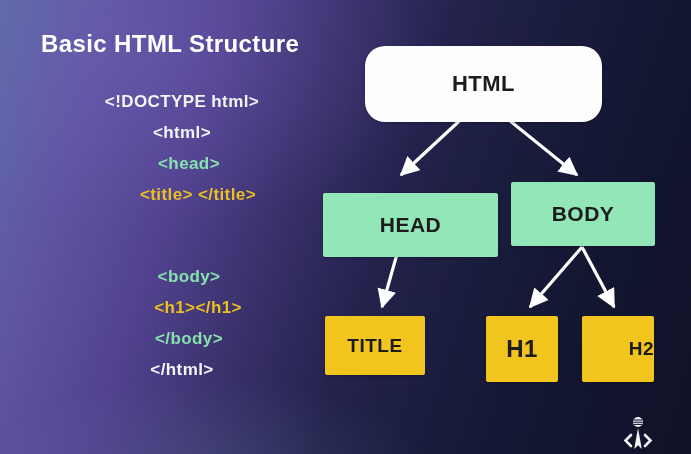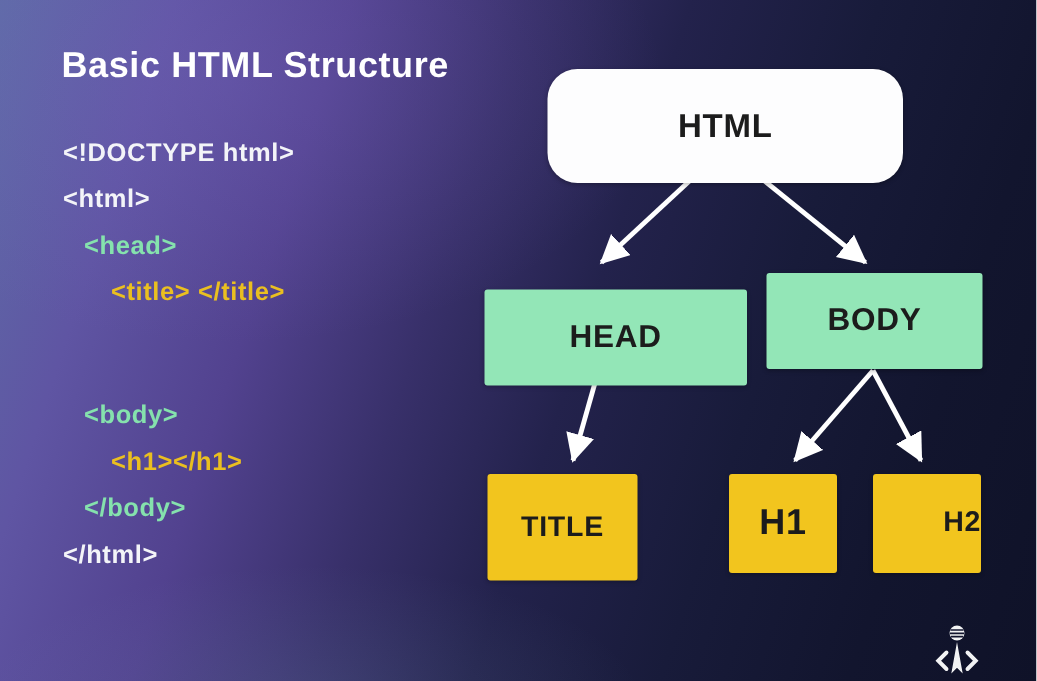--- a/index.html
+++ b/index.html
@@ -16,42 +16,42 @@
       linear-gradient(108deg, #5e6ca7 0%, #5f55a3 14%, #52428f 28%, #38306a 42%, #23224c 55%, #181b3a 70%, #12152e 85%, #0f1228 100%);
   }
 
   .slide-title {
     position: absolute; left: 41px; top: 30px;
     font-size: 24px; font-weight: 800; color: #ffffff;
     letter-spacing: 0.4px;
   }
 
   .code-block {
-    position: absolute; left: 42px; top: 92px; width: 280px;
+    position: absolute; left: 42px; top: 92px; width: 280px; text-align: center;
   }
   .code-line {
     font-size: 17px; font-weight: 600; line-height: 19px;
     margin-bottom: 12px; letter-spacing: 0.4px;
     white-space: pre;
   }
   .ind-0 { padding-left: 0; }
   .ind-1 { padding-left: 14px; }
   .ind-2 { padding-left: 32px; }
   .code-gap { height: 51px; }
 
   .node {
     position: absolute; display: flex; align-items: center; justify-content: center;
     color: #1c1c1c; font-weight: 700; border-radius: 2px;
     box-shadow: 0 1px 3px rgba(0,0,0,0.25);
     letter-spacing: 0.5px;
   }
   .node-html  { left: 365px; top: 46px;  width: 237px; height: 76px; background: #fdfdfe; font-size: 22px; border-radius: 20px; }
   .node-head  { left: 323px; top: 193px; width: 175px; height: 64px; background: #93e6b7; font-size: 21px; }
   .node-body  { left: 511px; top: 182px; width: 144px; height: 64px; background: #93e6b7; font-size: 21px; }
-  .node-title { left: 325px; top: 316px; width: 100px; height: 71px; background: #f2c51e; font-size: 19px; }
+  .node-title { left: 325px; top: 316px; width: 100px; height: 59px; background: #f2c51e; font-size: 19px; }
   .node-h1    { left: 486px; top: 316px; width: 72px;  height: 66px; background: #f2c51e; font-size: 24px; }
   .node-h2    { left: 582px; top: 316px; width: 72px;  height: 66px; background: #f2c51e; font-size: 19px; padding-left: 47px; }
 
   .arrows { position: absolute; left: 0; top: 0; width: 691px; height: 454px; pointer-events: none; }
 
   .logo { position: absolute; left: 621px; top: 414px; width: 34px; height: 40px; opacity: 0.95; }
 </style>
 </head>
 <body>
 

